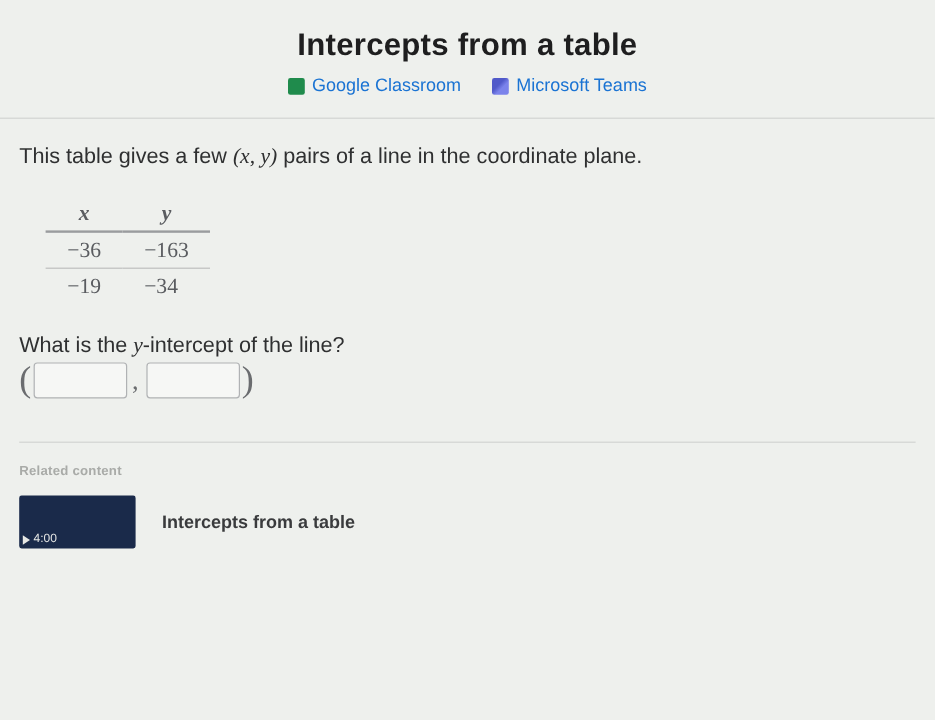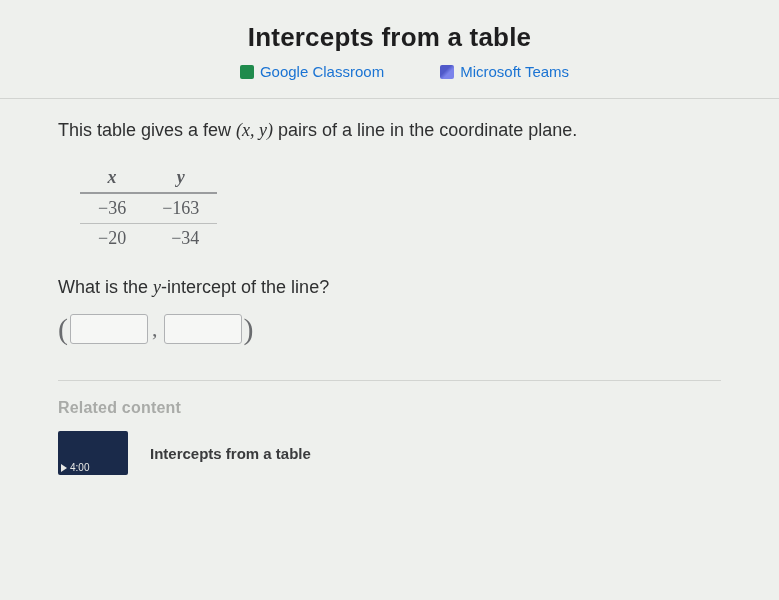--- a/index.html
+++ b/index.html
@@ -28,39 +28,38 @@
       gap: 26px;
       font-size: 15px;
     }
     .share-link {
       display: inline-flex;
       align-items: center;
       gap: 6px;
       color: #1a73d3;
       font-weight: 500;
       cursor: pointer;
-      margin-left: 30px;
     }
     .share-link .ic {
       width: 14px;
       height: 14px;
       display: inline-block;
     }
     .gc-icon { background: #1f8b4c; border-radius: 2px; }
     .mt-icon {
       background: linear-gradient(135deg, #5059c9 40%, #7b83eb 60%);
       border-radius: 2px;
     }
     .divider {
       height: 1px;
       background: #d2d4d1;
       margin: 0 0 18px;
     }
     .content {
-      padding: 0 58px;
+      padding: 0 16px;
     }
     .prompt {
       font-size: 18px;
       color: #2f3031;
       line-height: 1.45;
     }
     .prompt .math {
       font-family: "Times New Roman", serif;
       font-style: italic;
     }
@@ -72,28 +71,28 @@
       color: #5a5c60;
     }
     .tbl th {
       font-style: italic;
       font-weight: 600;
       padding: 2px 18px 4px;
       border-bottom: 2px solid #9a9c9e;
     }
     .tbl td {
       padding: 4px 18px;
-      text-align: right;
+      text-align: left;
       border-bottom: 1px solid #bdbfbe;
     }
     .tbl tr:last-child td { border-bottom: none; }
     .question {
       font-size: 18px;
       color: #2f3031;
-      margin-bottom: 16px;
+      margin-bottom: 4px;
     }
     .question .math {
       font-family: "Times New Roman", serif;
       font-style: italic;
     }
     .answer-row {
       display: flex;
       align-items: center;
       gap: 0;
       margin-bottom: 36px;
@@ -121,33 +120,33 @@
       margin: 0 4px 0 2px;
       align-self: flex-end;
       padding-bottom: 2px;
     }
     .divider2 {
       height: 1px;
       background: #d2d4d1;
       margin: 0 0 18px;
     }
     .related-head {
-      font-size: 16px;
+      font-size: 11px;
       color: #a9aba8;
       font-weight: 600;
       letter-spacing: 0.2px;
       margin-bottom: 14px;
     }
     .related-item {
       display: flex;
       align-items: center;
       gap: 22px;
     }
     .thumb {
-      width: 70px;
+      width: 97px;
       height: 44px;
       background: #1a2a4a;
       border-radius: 2px;
       position: relative;
     }
     .thumb .dur {
       position: absolute;
       bottom: 2px;
       left: 3px;
       font-size: 10px;
@@ -199,21 +198,21 @@
         <th>x</th>
         <th>y</th>
       </tr>
     </thead>
     <tbody>
       <tr>
         <td>−36</td>
         <td>−163</td>
       </tr>
       <tr>
-        <td>−20</td>
+        <td>−19</td>
         <td>−34</td>
       </tr>
     </tbody>
   </table>
 
   <p class="question">
     <span>What is the </span><span class="math">y</span><span>-intercept of the line?</span>
   </p>
 
   <div class="answer-row">

